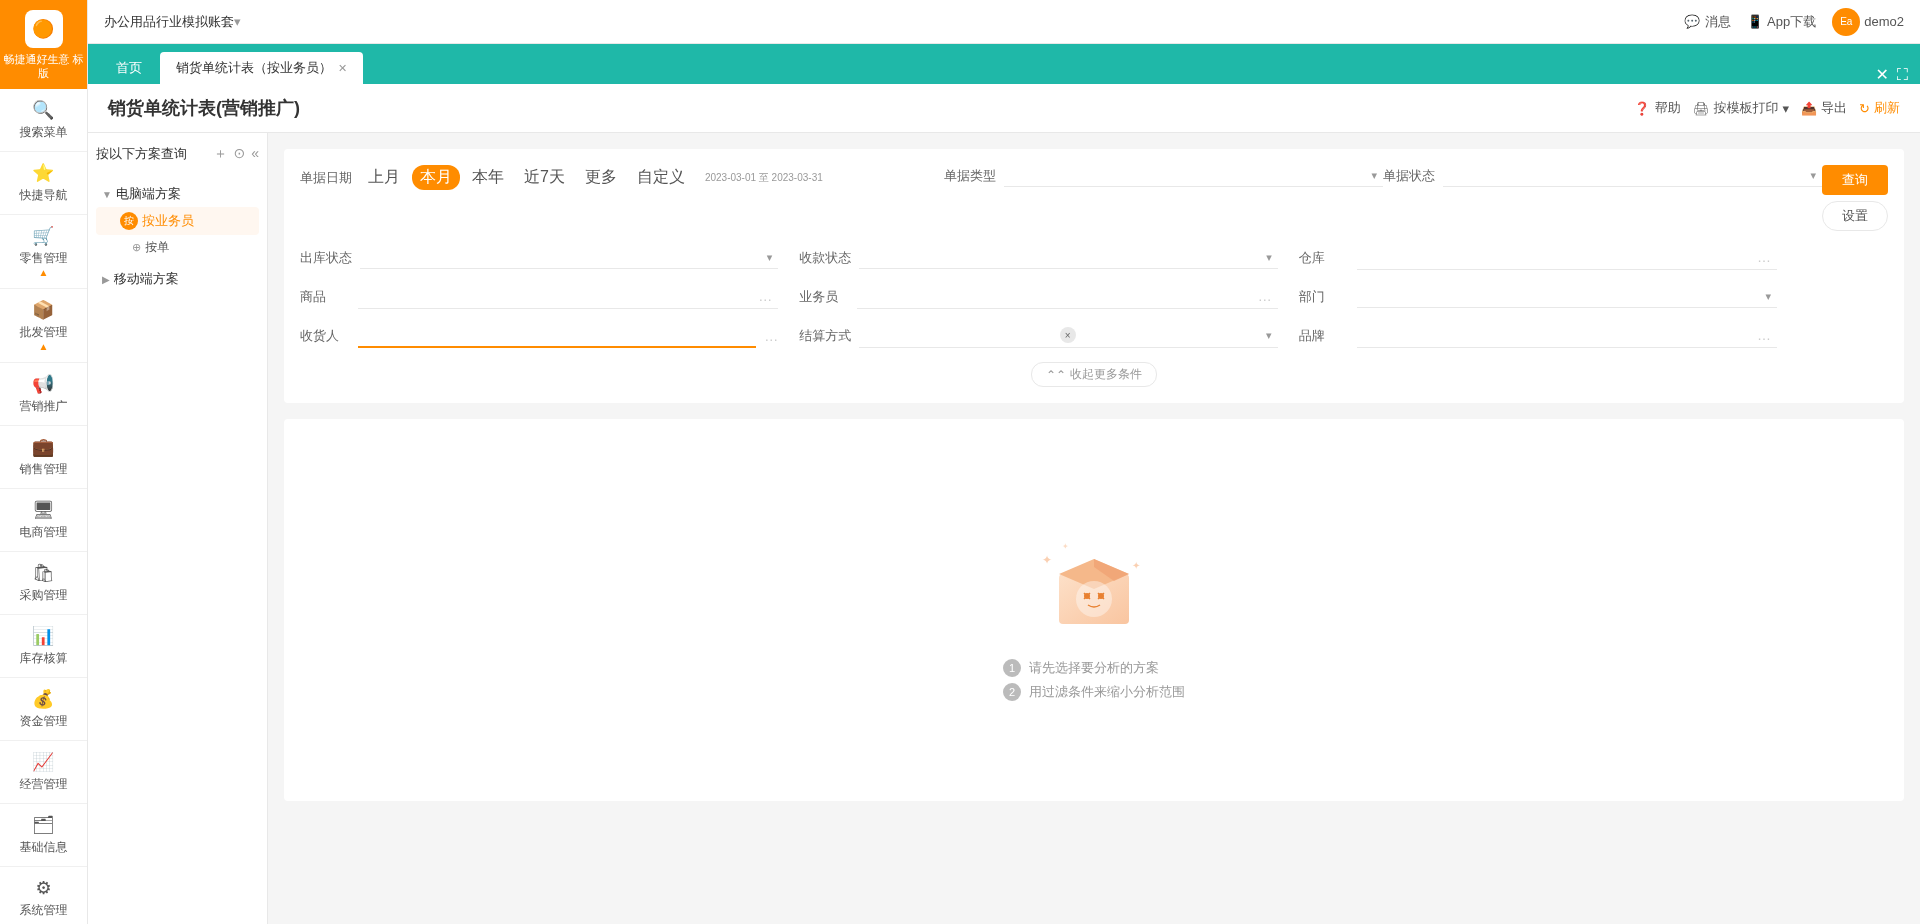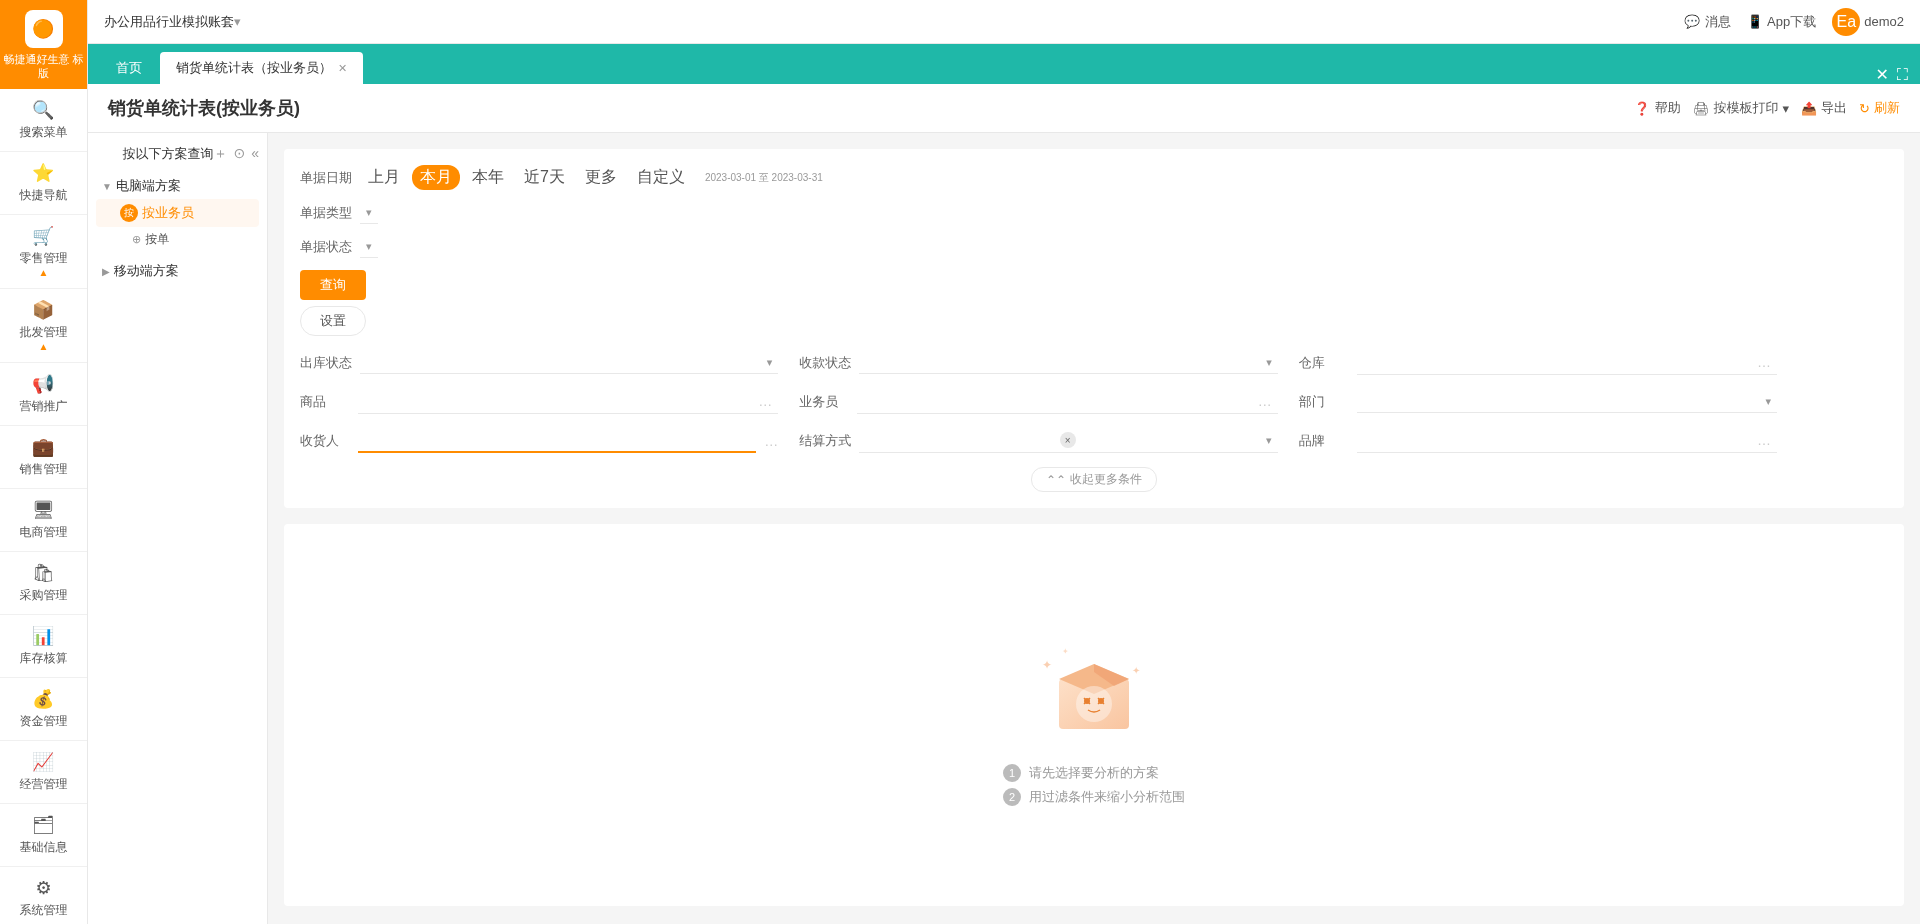--- a/index.html
+++ b/index.html
@@ -123,22 +123,22 @@
     
     #left-panel {
       width: 180px;
       background: #fff;
       border-right: 1px solid #e8e8e8;
       padding: 12px 8px;
       flex-shrink: 0;
       overflow-y: auto;
     }
     .panel-header {
-      display: flex; align-items: center; justify-content: flex-end;
-      margin-bottom: 10px; color: #333; font-size: 13px;
+      display: flex; align-items: center; justify-content: space-between;
+      margin-bottom: 18px; color: #333; font-size: 13px;
     }
     .panel-header-title { font-weight: 500; }
     .panel-header-icons { display: flex; gap: 6px; }
     .ph-icon { cursor: pointer; color: #999; font-size: 14px; }
 
     .tree-section { margin-bottom: 6px; }
     .tree-parent {
       display: flex; align-items: center; gap: 4px;
       padding: 4px 6px; cursor: pointer; border-radius: 4px;
       color: #333; font-size: 13px;
@@ -355,21 +355,21 @@
       <div class="tr-item">
         <span>💬</span>
         <span>消息</span>
       </div>
       <div class="tr-item">
         <span>📱</span>
         <span>App下载</span>
       </div>
       <div class="tr-item">
         <div class="avatar">
-          <span style="font-size:16px;">Ea</span>
+          <span style="font-size:10px;">Ea</span>
         </div>
         <span>demo2</span>
       </div>
     </div>
   </div>
 
   <div id="tabbar">
     <div class="tab home">
       <span>首页</span>
     </div>
@@ -380,21 +380,21 @@
     <div class="tab-spacer"></div>
     <div class="tab-actions">
       <button class="tab-btn">✕</button>
       <button class="tab-btn">⛶</button>
     </div>
   </div>
 
   <div id="page">
 
     <div class="page-header">
-      <div class="page-title">销货单统计表(按业务员)</div>
+      <div class="page-title">销货单统计表(营销推广)</div>
       <div class="page-actions">
         <div class="action-btn">
           <span>❓</span>
           <span>帮助</span>
         </div>
         <div class="action-btn">
           <span>🖨</span>
           <span>按模板打印</span>
           <span>▾</span>
         </div>
@@ -441,21 +441,21 @@
             <span class="tree-arrow">▶</span>
             <span>移动端方案</span>
           </div>
         </div>
       </div>
 
       <div id="right-content">
 
         <div class="filter-card">
 
-          <div style="display:flex;gap:12px;align-items:flex-start;margin-bottom:14px;flex-direction:column;">
+          <div style="display:flex;align-items:flex-start;margin-bottom:14px;">
             <div style="display:flex;align-items:center;gap:8px;flex:2.2;">
               <span class="filter-label">单据日期</span>
               <div class="date-filter">
                 <div class="date-quick-btns">
                   <button class="dqb">上月</button>
                   <button class="dqb active">本月</button>
                   <button class="dqb">本年</button>
                   <button class="dqb">近7天</button>
                   <button class="dqb">更多</button>
                   <button class="dqb">自定义</button>

